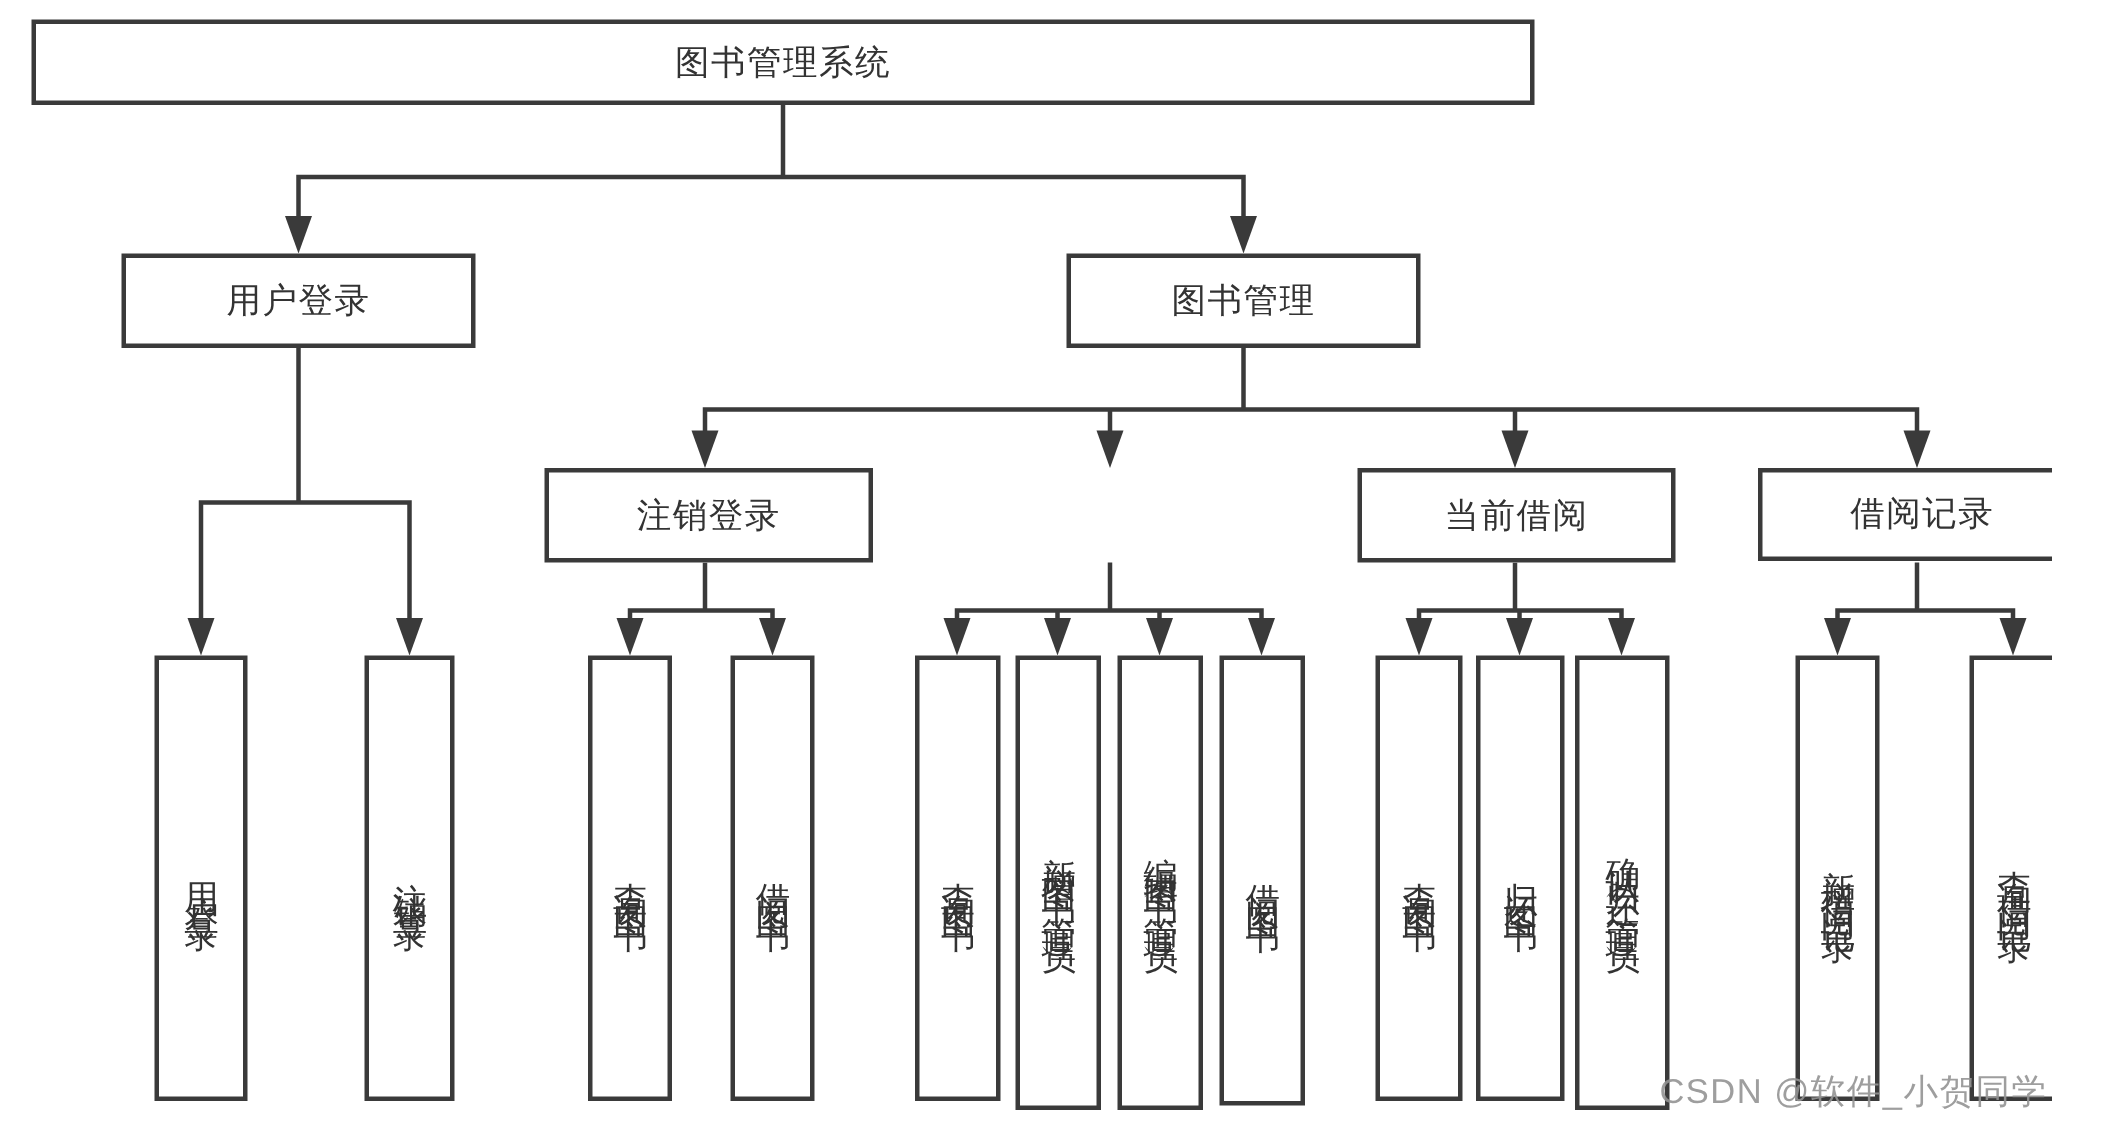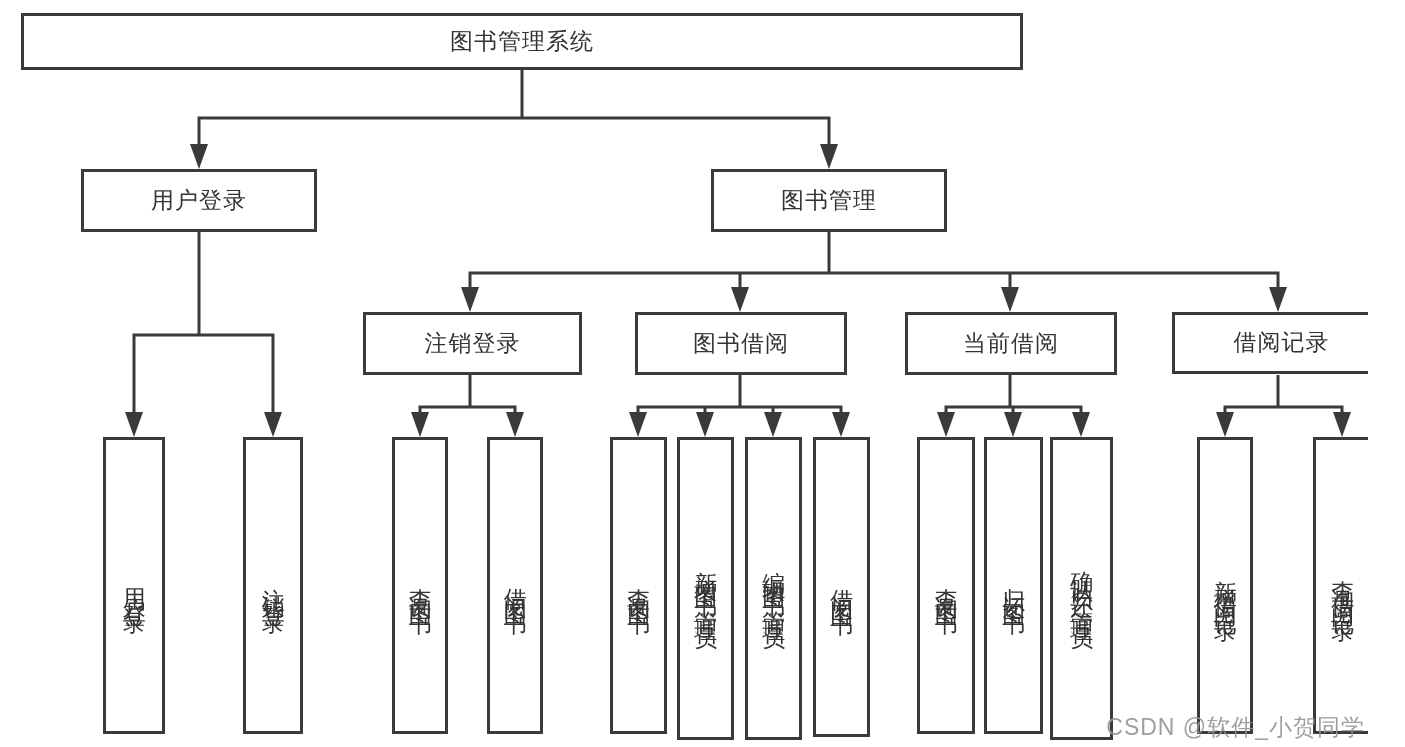--- a/index.html
+++ b/index.html
@@ -77,21 +77,20 @@
       <polygon points="1333,412 1351,412 1342,437"></polygon>
     </g>
   </svg>
 
   <div class="node" style="left:21px; top:13px; width:1002px; height:57px;">图书管理系统</div>
 
   <div class="node" style="left:81px; top:169px; width:236px; height:63px;">用户登录</div>
   <div class="node" style="left:711px; top:169px; width:236px; height:63px;">图书管理</div>
 
   <div class="node" style="left:363px; top:312px; width:219px; height:63px;">注销登录</div>
-  <div class="node" style="left:635px; top:312px; width:212px; height:63px;">图书借阅</div>
   <div class="node" style="left:905px; top:312px; width:212px; height:63px;">当前借阅</div>
   <div class="node" style="left:1172px; top:312px; width:219px; height:62px;">借阅记录</div>
 
   <div class="node vertical" style="left:103px; top:437px; width:62px; height:297px;">用户登录</div>
   <div class="node vertical" style="left:243px; top:437px; width:60px; height:297px;">注销登录</div>
 
   <div class="node vertical" style="left:392px; top:437px; width:56px; height:297px;">查询图书</div>
   <div class="node vertical" style="left:487px; top:437px; width:56px; height:297px;">借阅图书</div>
 
   <div class="node vertical" style="left:610px; top:437px; width:57px; height:297px;">查询图书</div>

